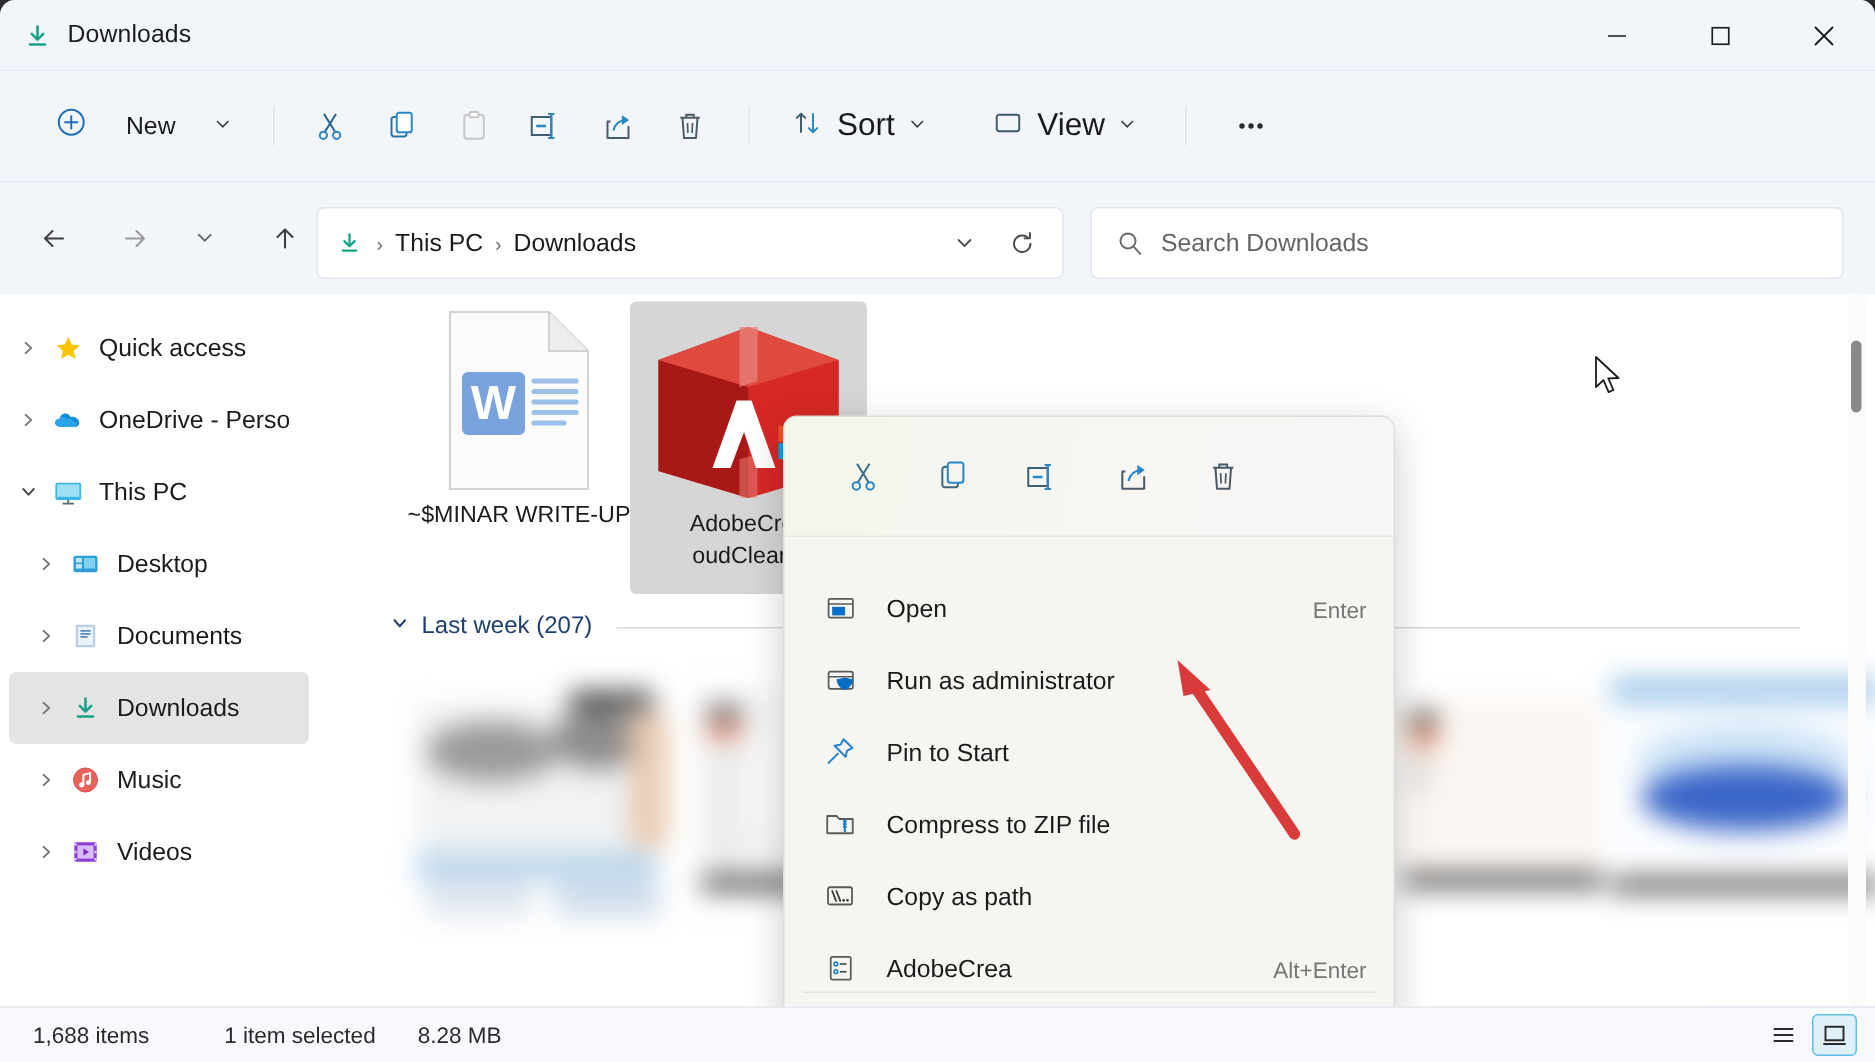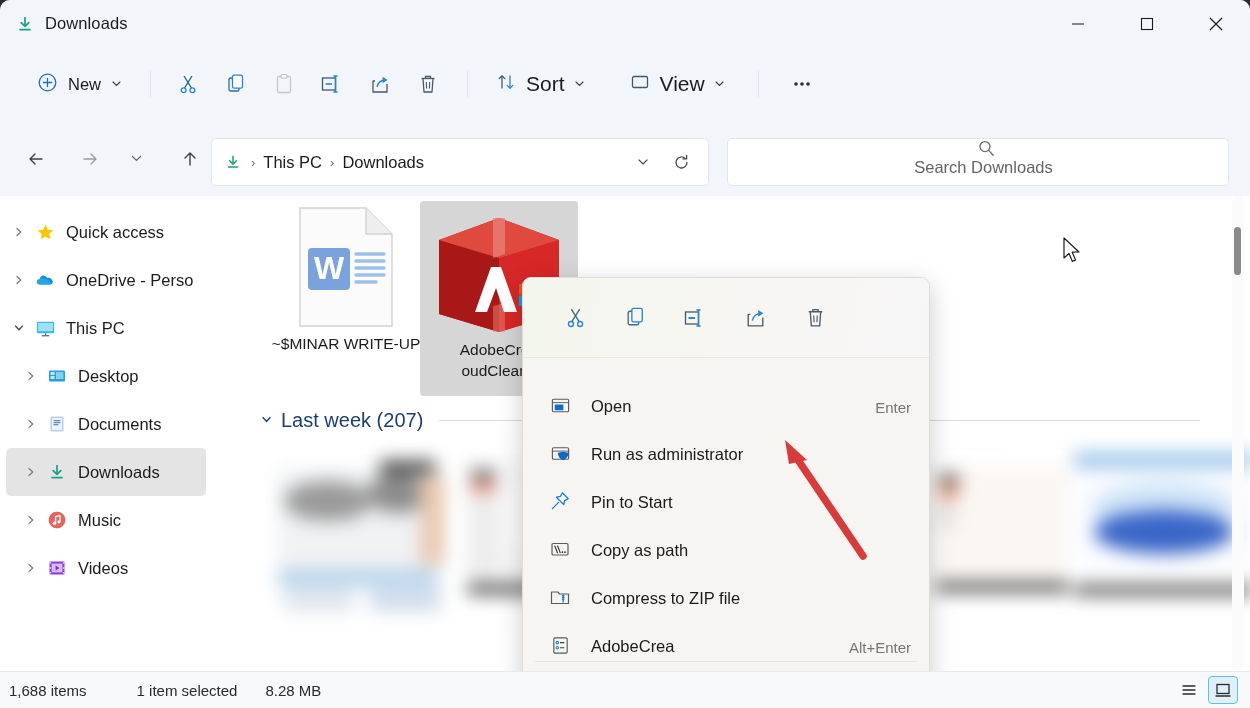--- a/index.html
+++ b/index.html
@@ -31,21 +31,21 @@
   .wc { width: 69px; height: 47px; display: flex; align-items: center; justify-content: center; }
   .wc svg { display:block; }
 
   
   .toolbar {
     position: absolute; left: 0; top: 47px; width: 1250px; height: 74px;
     background: #f2f5fa;
     display: flex; align-items: center;
   }
   .tb-new {
-    display:flex; align-items:center; gap: 10px;
+    display:flex; align-items:center; gap: 26px;
     margin-left: 27px; height: 36px; padding: 0 10px; border-radius: 5px;
   }
   .tb-new-label { font-size: 16.5px; color: #1b1b1b; }
   .tb-btn {
     width: 46px; height: 38px; border-radius: 5px;
     display: flex; align-items: center; justify-content: center;
   }
   .tb-sep { width: 1px; height: 26px; background: #dfe3ea; }
   .tb-group { display:flex; align-items:center; gap: 2px; }
   .tb-wide {
@@ -65,21 +65,21 @@
     background: #ffffff; border: 1px solid #e2e5eb; border-radius: 5px;
     display: flex; align-items: center;
   }
   .crumb { font-size: 16.5px; color: #1b1b1b; padding: 2px 5px; border-radius: 3px; }
   .crumb-sep { font-size: 13px; color: #6b6b6b; padding: 0 3px; }
   .addr-right { margin-left: auto; display:flex; align-items:center; }
   .addr-icon-btn { width: 38px; height: 38px; display:flex; align-items:center; justify-content:center; border-radius:4px; }
   .searchbar {
     position: absolute; left: 727px; top: 138px; width: 502px; height: 48px;
     background: #ffffff; border: 1px solid #e2e5eb; border-radius: 5px;
-    display: flex; align-items: center; flex-direction: column;
+    display: flex; align-items: center;
   }
   .search-ph { margin-left: 11px; font-size: 16.5px; color: #646464; }
 
   
   .body-area {
     position: absolute; left: 0; top: 196px; width: 1136px; height: 475px;
     background: #ffffff;
   }
   .sidebar {
     position: absolute; left: 0; top: 0; width: 212px; height: 475px;
@@ -112,21 +112,21 @@
   .file-tile .thumb { height: 132px; display:flex; align-items:center; justify-content:center; }
   .file-name {
     font-size: 15.5px; color: #1b1b1b; line-height: 21px;
     word-break: break-word; padding: 0 4px;
   }
   .file-tile.selected-tile { background: #d6d6d6; border-radius: 4px; }
 
   .group-header {
     position: absolute; display: flex; align-items: center; gap: 8px;
   }
-  .group-title { font-size: 20px; color: #1c3f6e; }
+  .group-title { font-size: 16px; color: #1c3f6e; }
   .group-rule { height: 1px; background: #d9d9d9; }
 
   .blurtile { position: absolute; filter: blur(9px); }
 
   
   .ctxmenu {
     position: absolute; left: 522px; top: 277px; width: 408px; height: 431px;
     background: #f7f5f2; border: 1px solid #e0ddd9; border-radius: 9px;
     box-shadow: 0 7px 26px rgba(0,0,0,.20);
     overflow: hidden;
@@ -149,21 +149,21 @@
   .ctx-sep { height: 1px; background: #e6e3df; margin: 5px 12px; }
   .ctx-sub { margin-left: auto; }
 
   
   .statusbar {
     position: absolute; left: 0; top: 671px; width: 1250px; height: 37px;
     background: #f7f9fc; border-top: 1px solid #e6e9ee;
     display: flex; align-items: center;
   }
   .status-text { font-size: 15px; color: #2a2a2a; }
-  .status-1 { margin-left: 9px; }
+  .status-1 { margin-left: 22px; }
   .status-2 { margin-left: 50px; }
   .status-3 { margin-left: 28px; }
   .view-toggles { margin-left: auto; display:flex; align-items:center; gap: 4px; margin-right: 12px; }
   .vt {
     width: 30px; height: 28px; display:flex; align-items:center; justify-content:center;
     border-radius: 4px;
   }
   .vt.active { background: #dff0f8; border: 1.5px solid #5fbfe0; }
 
   .annot-arrow { position: absolute; left: 765px; top: 420px; pointer-events: none; }
@@ -702,38 +702,38 @@
           <path d="M13.4 2.8 L19.2 8.6 L15.6 10.6 L14.8 14.6 L7.4 7.2 L11.4 6.4 Z" fill="none" stroke="#1a7fd0" stroke-width="1.3" stroke-linejoin="round"></path>
           <path d="M9.6 12.4 L3.4 18.6" stroke="#1a7fd0" stroke-width="1.3" stroke-linecap="round"></path>
         </svg>
       </span>
       <span class="ctx-item-label">Pin to Start</span>
     </div>
 
     <div class="ctx-item">
       <span class="ctx-item-icon">
         <svg width="22" height="22" viewBox="0 0 22 22">
+          <path d="M2.5 6 L2.5 17.5 L19.5 17.5 L19.5 8 L10.5 8 L8.8 6 Z" fill="none" stroke="#5a5a5a" stroke-width="1.2" stroke-linejoin="round"></path>
+          <path d="M14.2 8.5 L14.2 16.6" stroke="#1a7fd0" stroke-width="1.4"></path>
+          <path d="M12.9 9.6 L15.5 9.6 M12.9 11.4 L15.5 11.4 M12.9 13.2 L15.5 13.2" stroke="#1a7fd0" stroke-width="1.1"></path>
+        </svg>
+      </span>
+      <span class="ctx-item-label">Compress to ZIP file</span>
+    </div>
+
+    <div class="ctx-item">
+      <span class="ctx-item-icon">
+        <svg width="22" height="22" viewBox="0 0 22 22">
           <rect x="3" y="5.5" width="16" height="11.5" rx="1.2" fill="none" stroke="#5a5a5a" stroke-width="1.2"></rect>
           <path d="M5.8 8 L8.4 14.6 M8.6 8 L11.2 14.6" stroke="#3a3a3a" stroke-width="1.2" stroke-linecap="round"></path>
           <circle cx="13.4" cy="14.2" r=".9" fill="#3a3a3a"></circle>
           <circle cx="16" cy="14.2" r=".9" fill="#3a3a3a"></circle>
         </svg>
       </span>
       <span class="ctx-item-label">Copy as path</span>
-    </div>
-
-    <div class="ctx-item">
-      <span class="ctx-item-icon">
-        <svg width="22" height="22" viewBox="0 0 22 22">
-          <path d="M2.5 6 L2.5 17.5 L19.5 17.5 L19.5 8 L10.5 8 L8.8 6 Z" fill="none" stroke="#5a5a5a" stroke-width="1.2" stroke-linejoin="round"></path>
-          <path d="M14.2 8.5 L14.2 16.6" stroke="#1a7fd0" stroke-width="1.4"></path>
-          <path d="M12.9 9.6 L15.5 9.6 M12.9 11.4 L15.5 11.4 M12.9 13.2 L15.5 13.2" stroke="#1a7fd0" stroke-width="1.1"></path>
-        </svg>
-      </span>
-      <span class="ctx-item-label">Compress to ZIP file</span>
     </div>
 
     <div class="ctx-item">
       <span class="ctx-item-icon">
         <svg width="21" height="21" viewBox="0 0 22 22">
           <rect x="4" y="3" width="14" height="16" rx="1.2" fill="none" stroke="#5a5a5a" stroke-width="1.2"></rect>
           <circle cx="7.6" cy="8" r="1.3" fill="none" stroke="#1a7fd0" stroke-width="1.1"></circle>
           <circle cx="7.6" cy="13.4" r="1.3" fill="none" stroke="#1a7fd0" stroke-width="1.1"></circle>
           <path d="M10.4 8 L15 8 M10.4 13.4 L15 13.4" stroke="#3a3a3a" stroke-width="1.1"></path>
         </svg>

